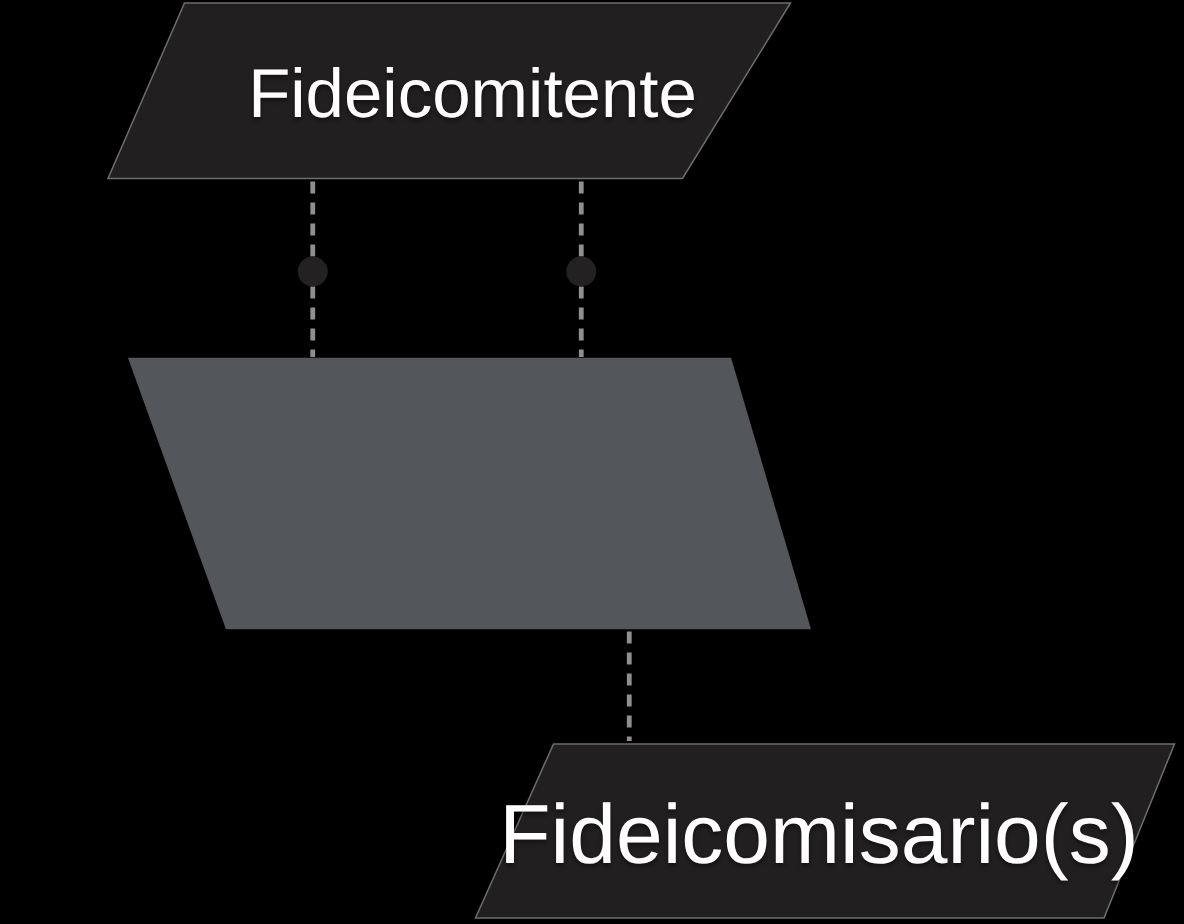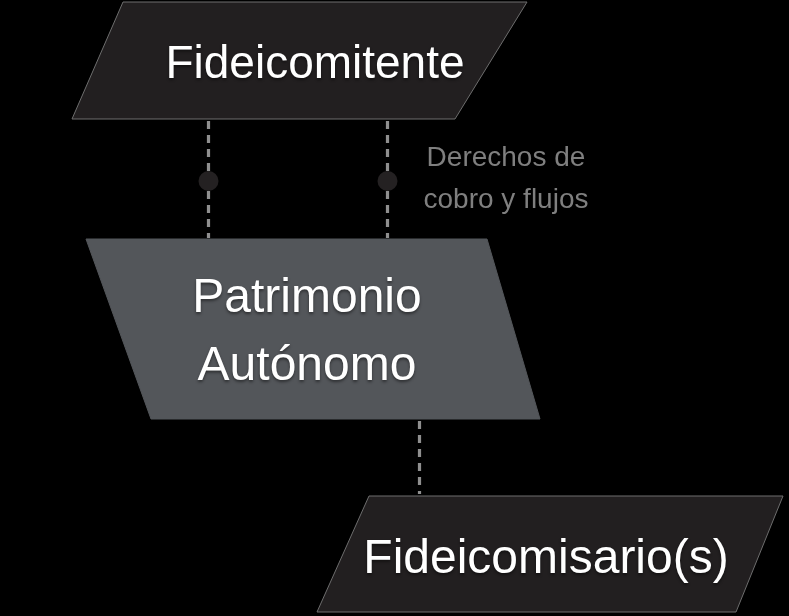--- a/index.html
+++ b/index.html
@@ -60,26 +60,18 @@
 
     <polygon points="123,2 527,2 455,119 72,119" stroke-width="1" fill="#221f20" stroke="#6e6e6e"></polygon>
 
     <polygon points="86,239 487,239 540,419 151,419" stroke-width="1" fill="#53565a" stroke="#53565a"></polygon>
 
     <polygon points="369,496 783,496 736,612 317,612" stroke-width="1" fill="#221f20" stroke="#6e6e6e"></polygon>
   </svg>
 
   <div class="node-label" style="left:288px; top:62px; font-size:46px;margin-left:27px;">Fideicomitente</div>
 
-  <div class="node-label two-line" style="left:307px; top:330px; font-size:48px; line-height:68px;">
-    <span class="line">Patrimonio</span>
-    <span class="line">Autónomo</span>
-  </div>
 
-  <div class="node-label" style="left:546px; top:556px; font-size:48px;">Fideicomisario(s)</div>
+  <div class="node-label" style="left:546px; top:556px; font-size:56px;">Fideicomisario(s)</div>
 
 
-  <div class="edge-label two-line" style="left:506px; top:178px; line-height:42px; font-size:28px;">
-    <span class="line">Derechos de</span>
-    <span class="line">cobro y flujos</span>
-  </div>
 
 </div>
 
 </body></html>

